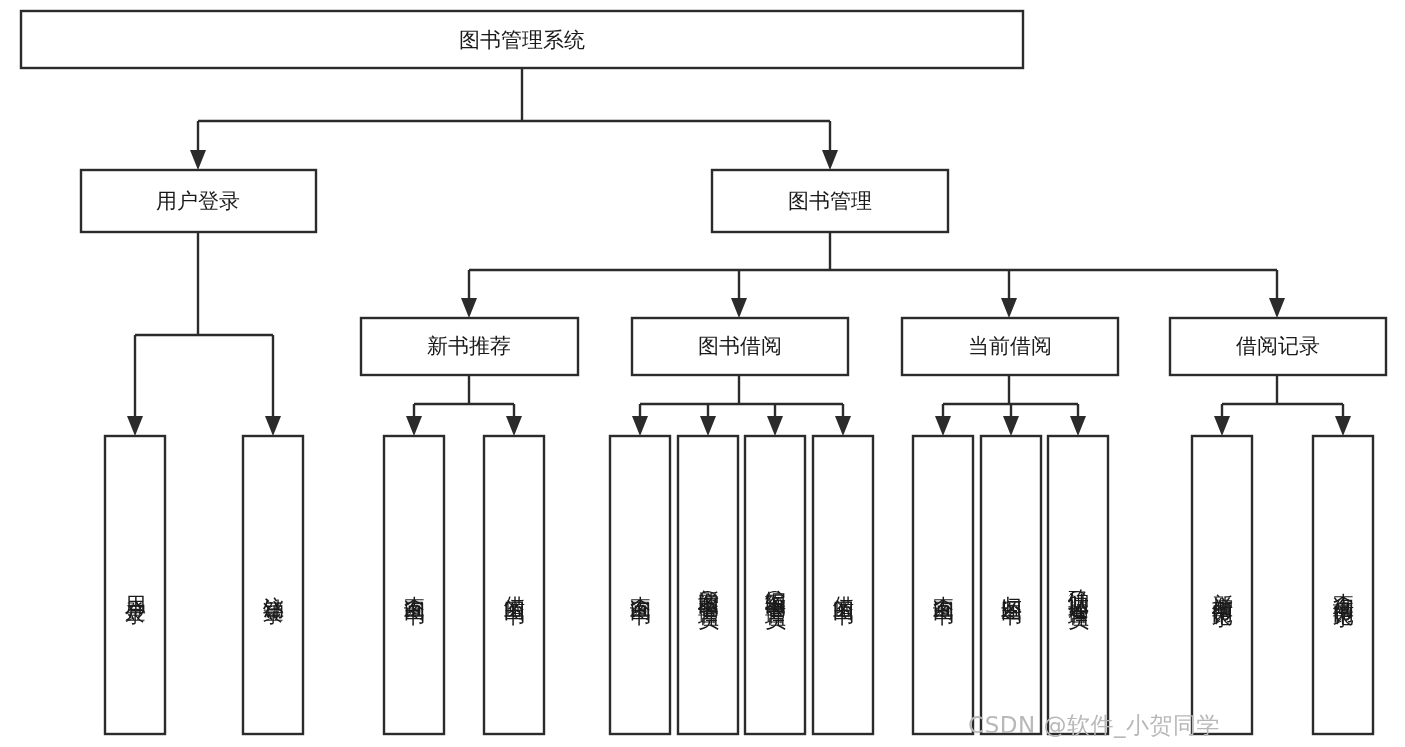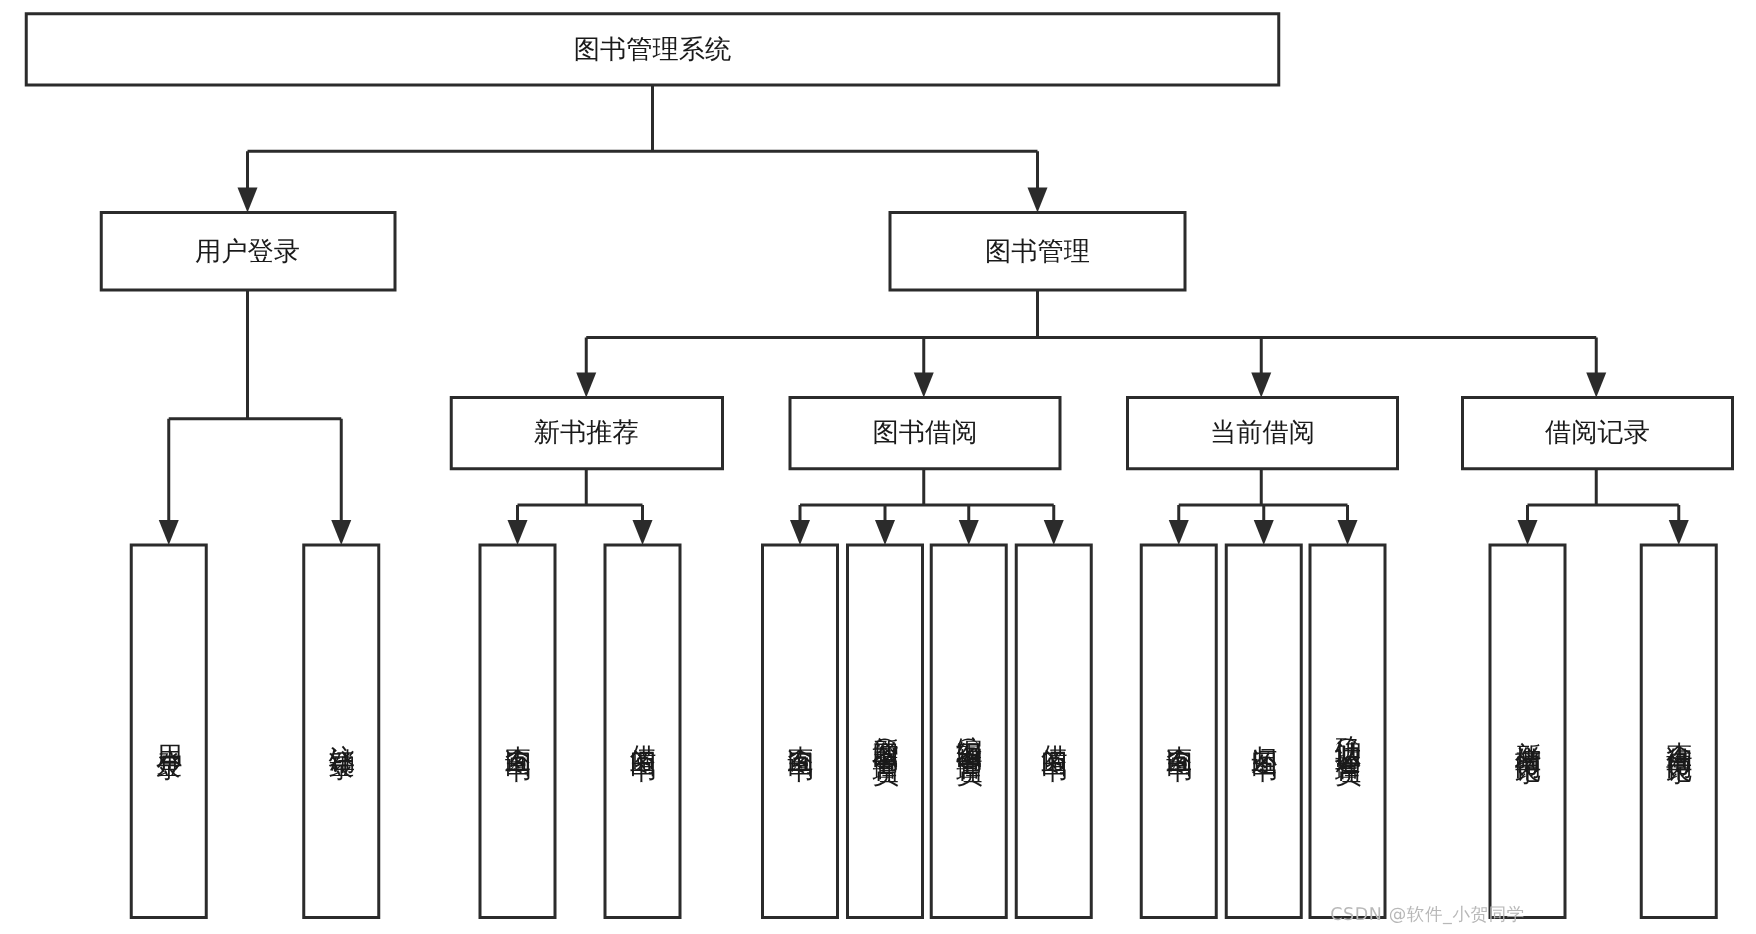--- a/index.html
+++ b/index.html
@@ -66,21 +66,21 @@
     pointer-events: none;
     display: flex;
     align-items: center;
     justify-content: center;
   }
   .watermark {
     position: absolute;
     right: 8px;
     bottom: 6px;
     font-family: "DejaVu Sans", "Liberation Sans", sans-serif;
-    font-size: 14px;
+    font-size: 23px;
     color: #b8b8b8;
     letter-spacing: 0.5px;
     white-space: nowrap;
     user-select: none;
   }
 </style>
 </head>
 <body>
 
 <div id="chart-root">

